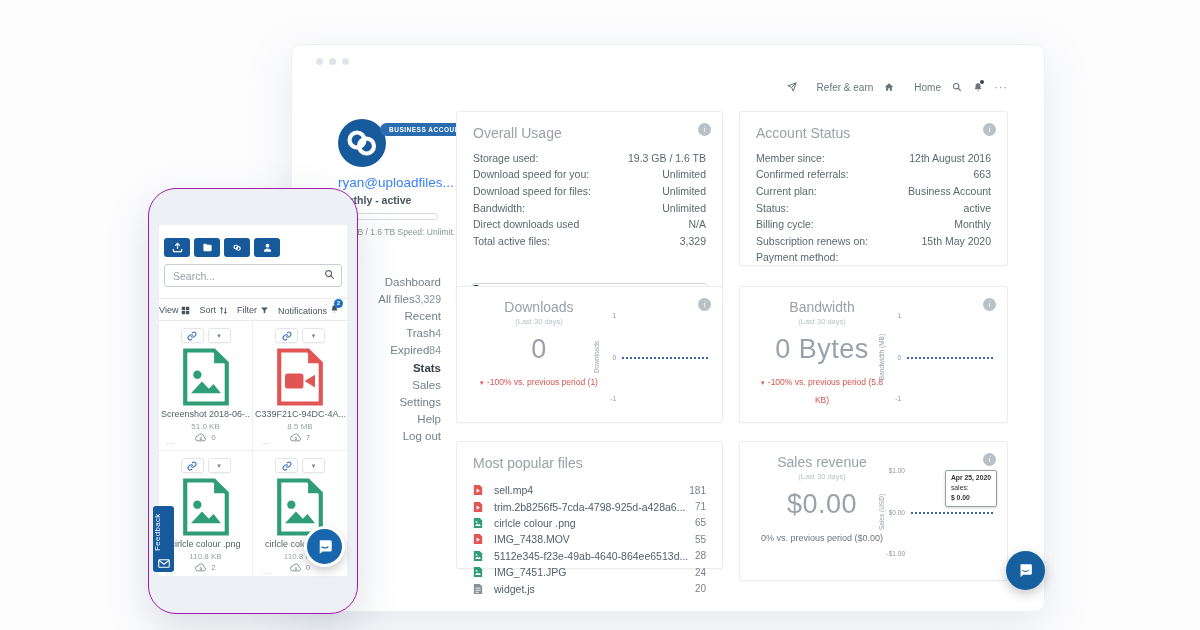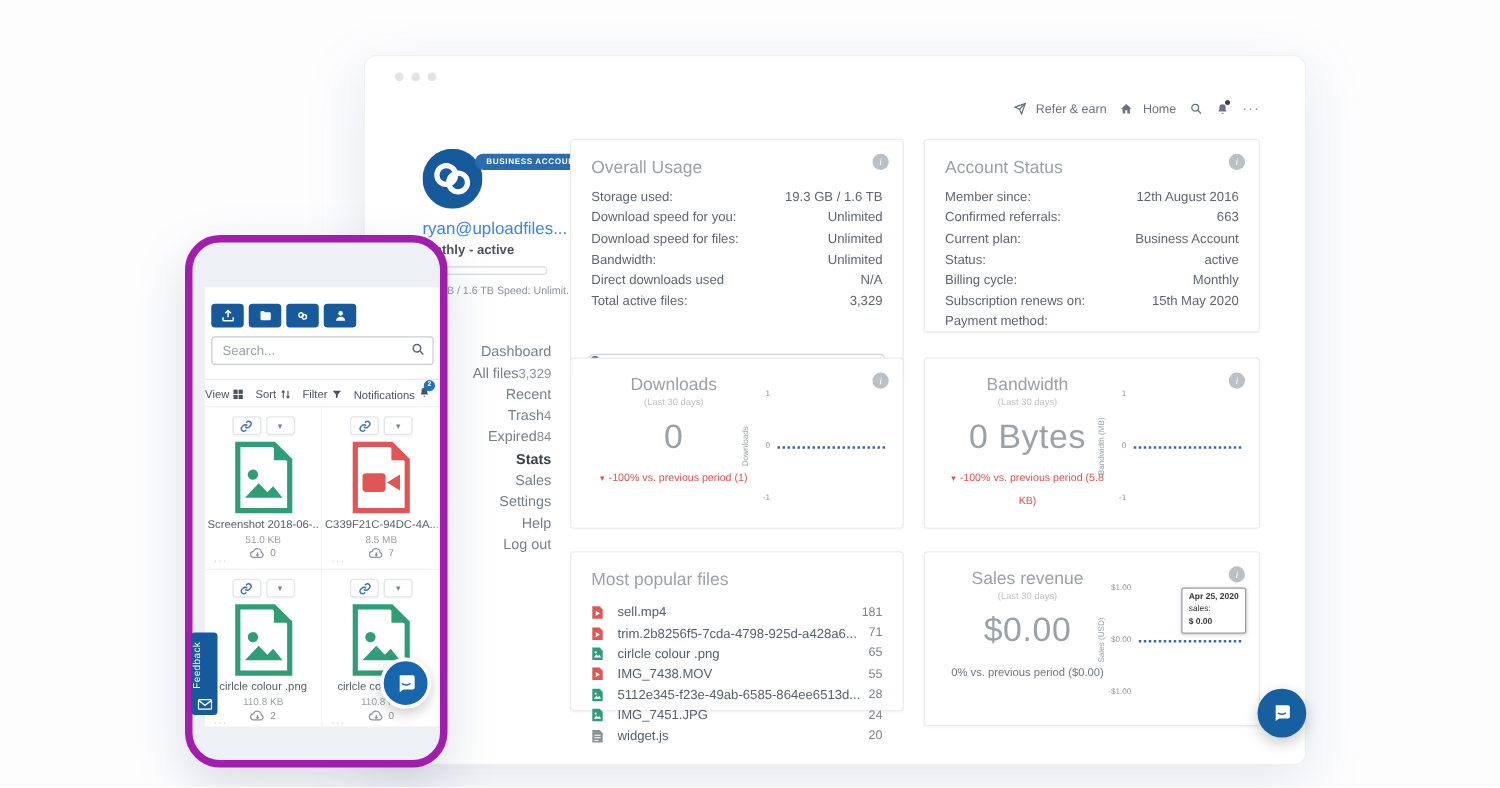--- a/index.html
+++ b/index.html
@@ -8,21 +8,21 @@
          font-family:"Liberation Sans","DejaVu Sans",sans-serif;color:#5d6670}
 
   
   .window{position:absolute;left:291px;top:44px;width:754px;height:568px;background:#fff;
           border:1px solid #eef1f4;border-radius:10px;box-shadow:0 14px 45px rgba(120,140,160,.18)}
   .dots{position:absolute;left:24px;top:13px;display:flex;gap:6px}
   .dot{width:7px;height:7px;border-radius:50%;background:#e0e4e8}
 
   .topnav{position:absolute;top:36px;right:36px;display:flex;align-items:center;gap:11px;
           font-size:10px;color:#6b747d}
-  .nav-item{display:flex;align-items:center;gap:8px;cursor:pointer}
+  .nav-item{display:flex;align-items:center;gap:20px;cursor:pointer}
   .topnav svg{display:block}
   .bellwrap{position:relative;display:inline-block}
   .navdot{position:absolute;right:-1px;top:-2px;width:4px;height:4px;border-radius:50%;background:#3b444c}
   .more{font-size:11px;letter-spacing:1px;color:#8a929a;cursor:pointer}
 
   
   .logo{position:absolute;left:46px;top:74px;width:48px;height:48px}
   .biz-badge{position:absolute;left:88px;top:78px;background:#2a6cb0;color:#fff;font-size:6.5px;
              font-weight:bold;letter-spacing:.5px;padding:3px 9px;border-radius:8px;white-space:nowrap}
   .email{position:absolute;left:46px;top:130px;width:116px;font-size:13.5px;color:#3b82f6;
@@ -79,21 +79,21 @@
 
   
   .frows{padding-top:6px}
   .frow{display:flex;align-items:center;height:16.4px;padding:0 16px;cursor:pointer}
   .frow .ficon{width:10px;height:12px;margin-right:11px;flex:none}
   .frow .fname{flex:1;font-size:10.5px;color:#53606b;white-space:nowrap;overflow:hidden}
   .frow .fcount{font-size:10px;color:#7a828b}
 
   
   .phone{position:absolute;left:148px;top:188px;width:210px;height:426px;background:#edf0f4;
-         border:6px solid #a21caf;border-radius:28px;box-shadow:0 16px 40px rgba(90,110,130,.22);z-index:5}
+         border:1px solid #a21caf;border-radius:28px;box-shadow:0 16px 40px rgba(90,110,130,.22);z-index:5}
   .screen{position:absolute;left:10px;top:36px;width:188px;height:351px;background:#fff;overflow:hidden}
   .pbtns{position:absolute;left:5px;top:13px;display:flex;gap:4px}
   .pbtn{width:26px;height:19px;background:#175a9c;border:none;border-radius:3px;display:flex;
         align-items:center;justify-content:center;cursor:pointer}
   .psearch{position:absolute;left:5px;top:39px;width:178px;height:23px}
   .psearch input{width:100%;height:100%;border:1px solid #c9ced3;border-radius:3px;padding:0 24px 0 8px;
                  font-size:10.5px;color:#5d6670;font-family:"Liberation Sans","DejaVu Sans",sans-serif;outline:none}
   .psearch input::placeholder{color:#9aa1a8}
   .psearch .mag{position:absolute;right:7px;top:5px}
   .ptoolbar{position:absolute;left:0;top:73px;width:188px;height:23px;border-top:1px solid #e7eaee;
@@ -364,21 +364,21 @@
             </svg>
           <span class="fname">IMG_7438.MOV</span>
             <span class="fcount">55</span>
         </div>
         <div class="frow">
           <svg class="ficon" viewBox="0 0 12 14">
               <path d="M1 1h7l3 3v9H1z" fill="#2f9e77"></path>
               <circle cx="4.2" cy="5.6" r="1.1" fill="#fff"></circle>
               <path d="M2.5 10.5l2.4-3 1.6 1.7 1.2-1.3 1.8 2.6z" fill="#fff"></path>
             </svg>
-          <span class="fname">5112e345-f23e-49ab-6585-864ee6513d...</span>
+          <span class="fname">5112e345-f23e-49ab-4640-864ee6513d...</span>
             <span class="fcount">28</span>
         </div>
         <div class="frow">
           <svg class="ficon" viewBox="0 0 12 14">
               <path d="M1 1h7l3 3v9H1z" fill="#2f9e77"></path>
               <circle cx="4.2" cy="5.6" r="1.1" fill="#fff"></circle>
               <path d="M2.5 10.5l2.4-3 1.6 1.7 1.2-1.3 1.8 2.6z" fill="#fff"></path>
             </svg>
           <span class="fname">IMG_7451.JPG</span>
             <span class="fcount">24</span>

